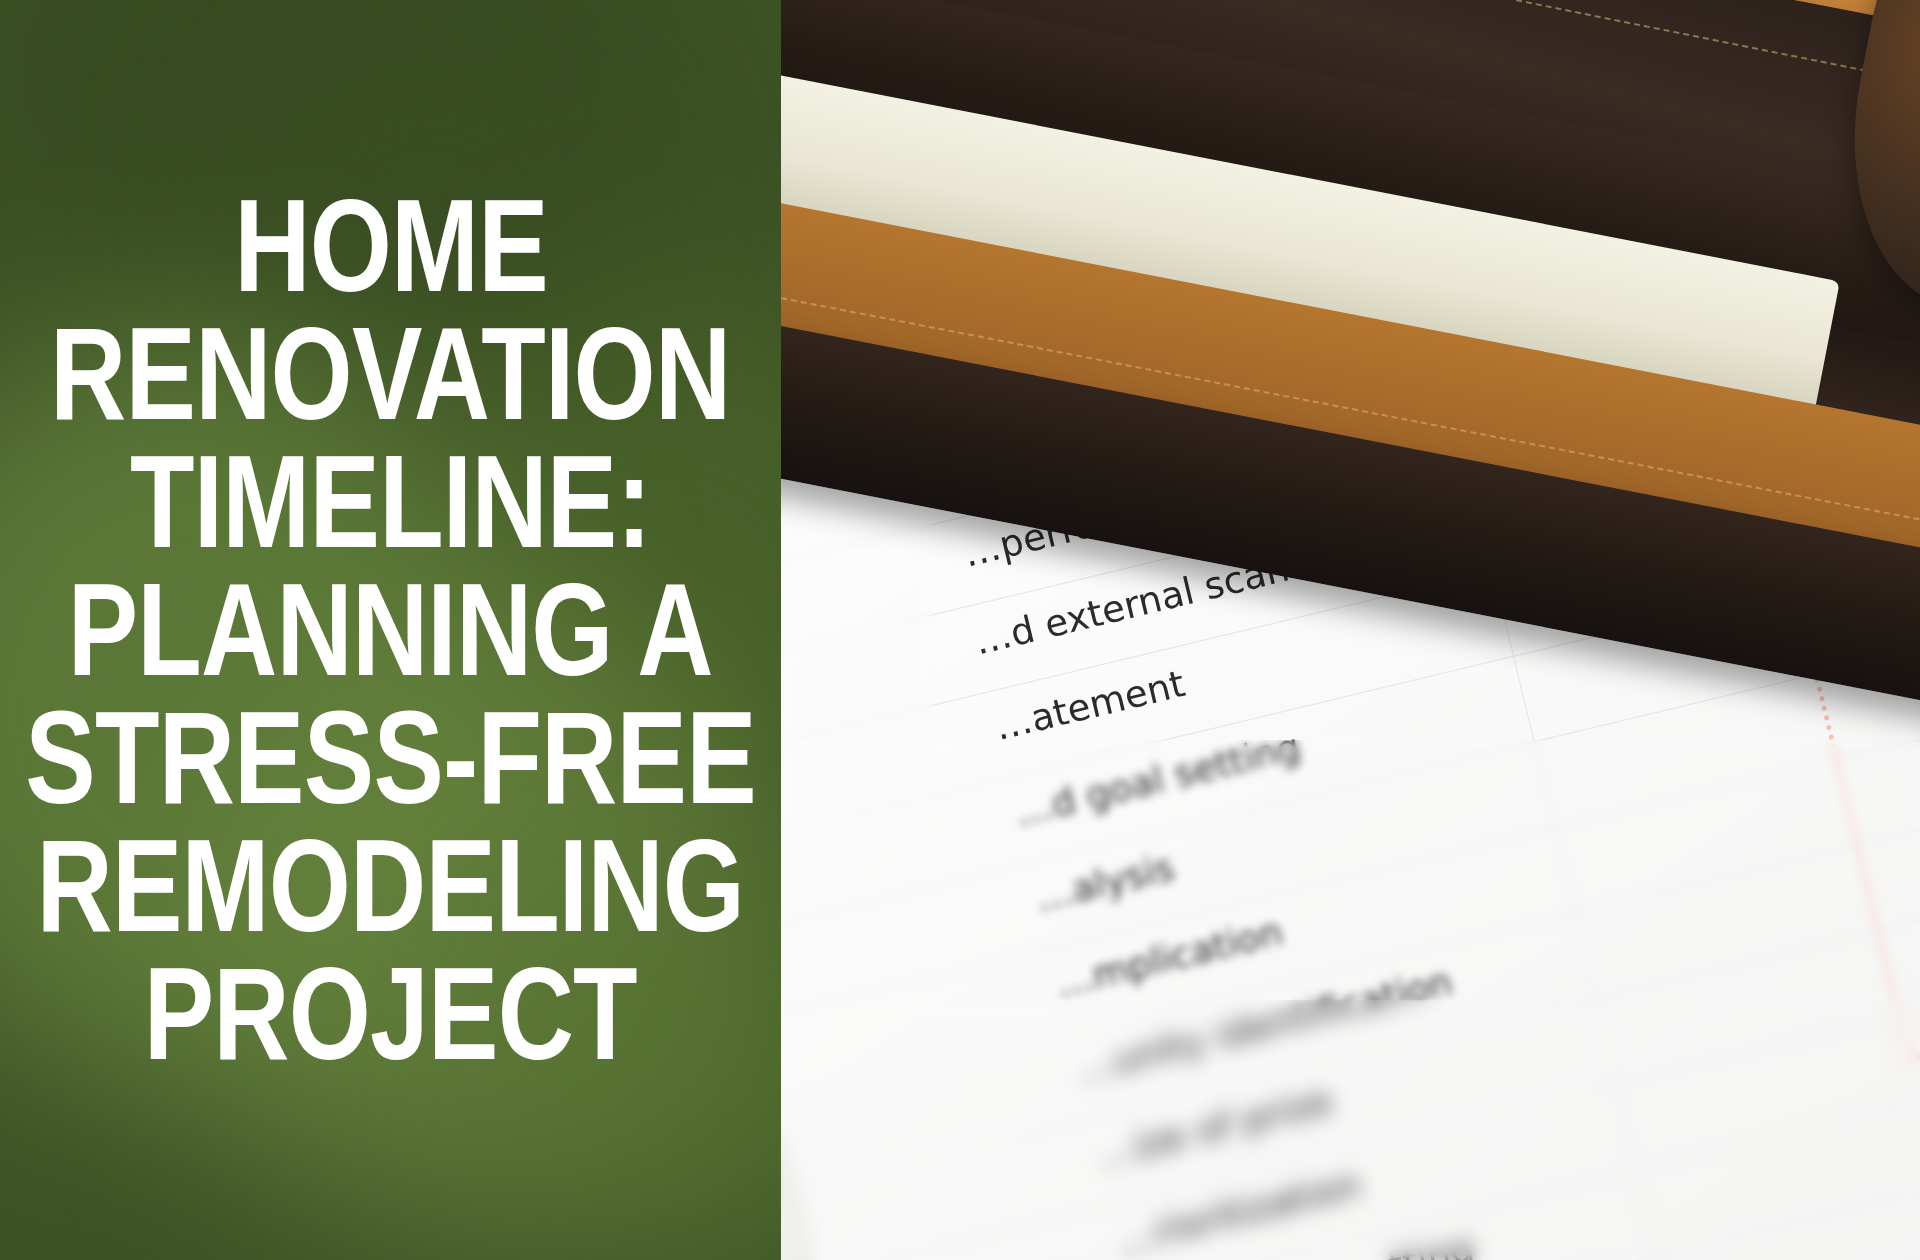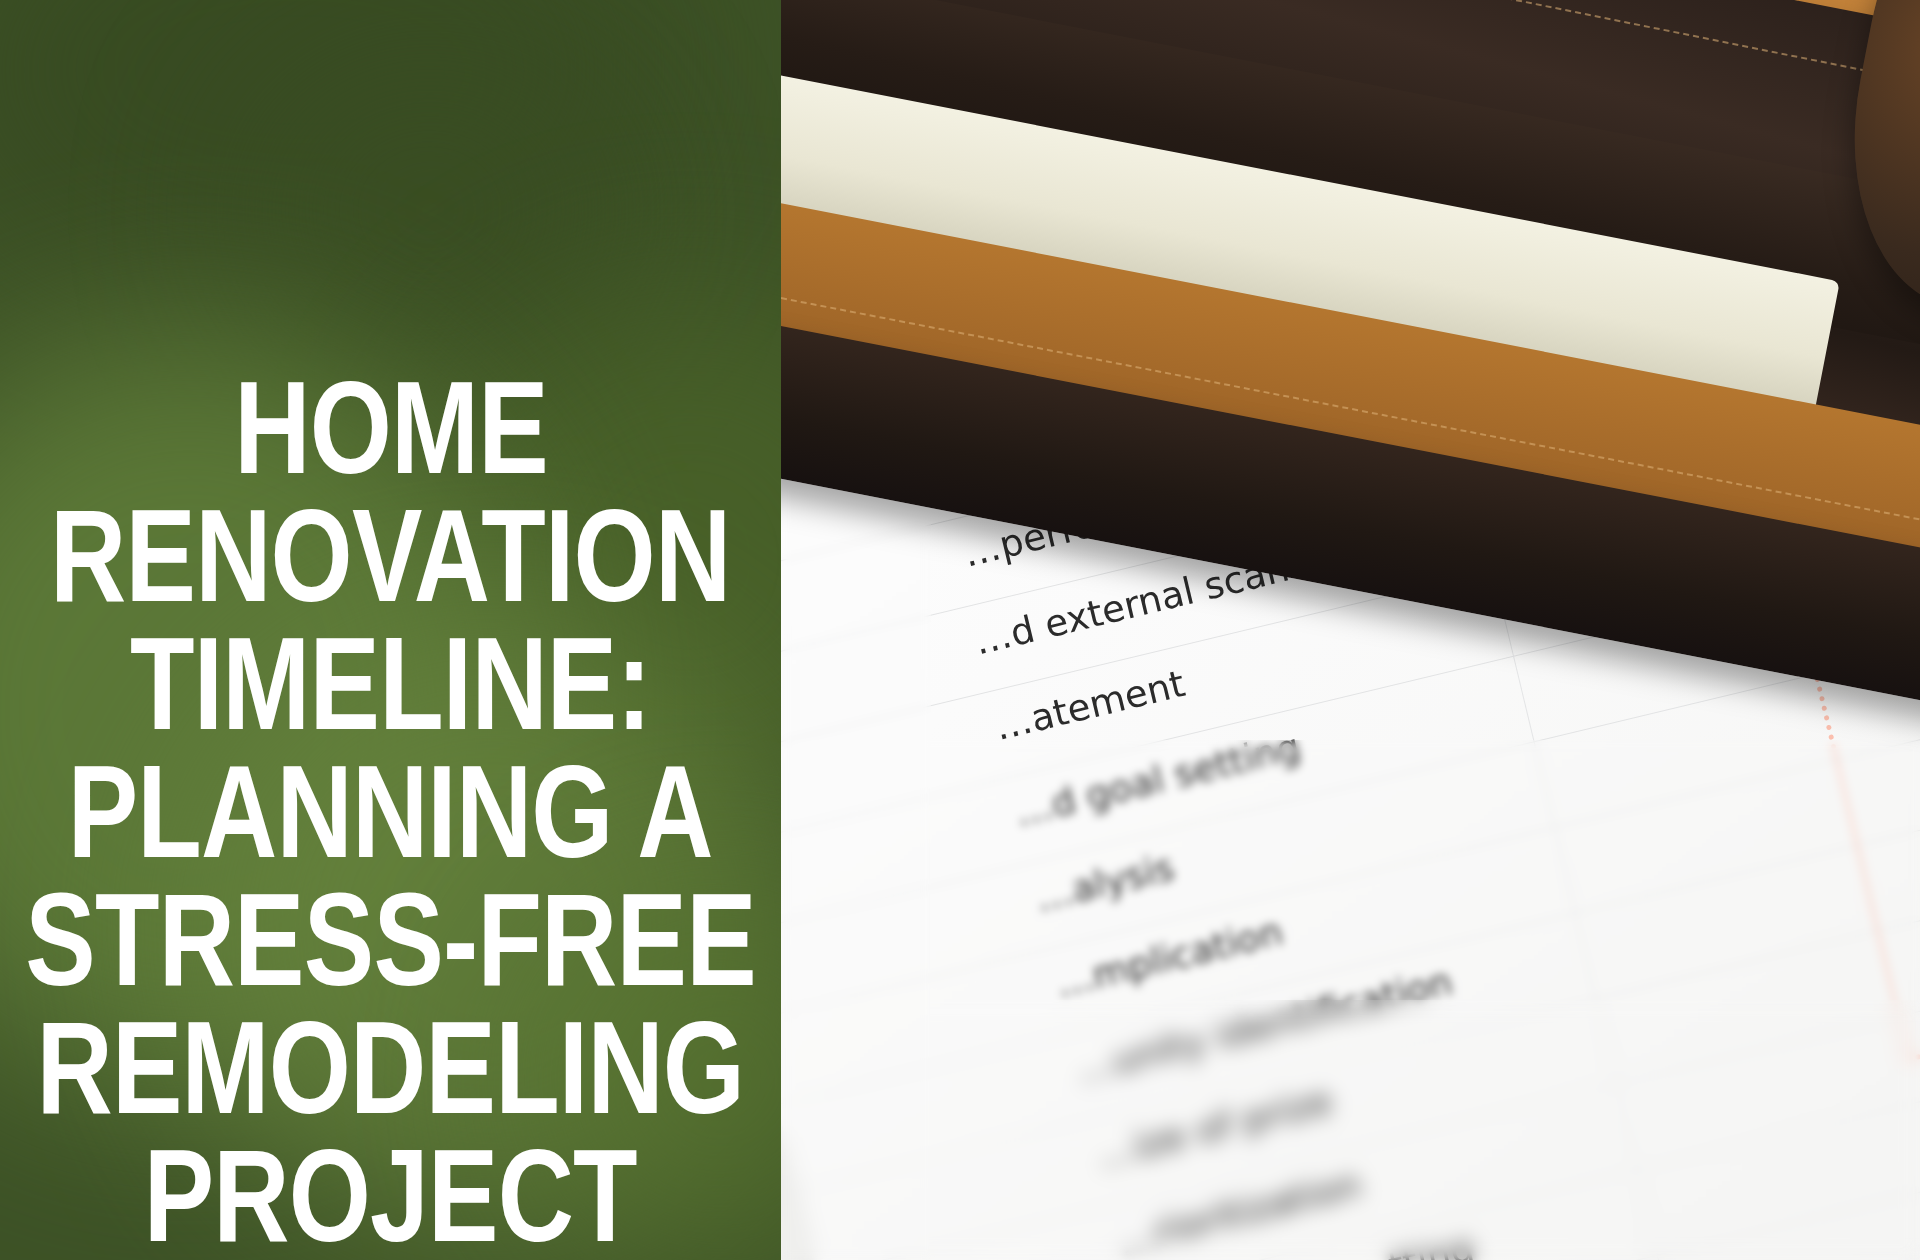--- a/index.html
+++ b/index.html
@@ -19,21 +19,21 @@
   #left-panel .blob{position:absolute;border-radius:50%;filter:blur(90px);}
   .b1{width:700px;height:760px;left:-160px;top:330px;background:#5d7a38;opacity:.95;}
   .b2{width:620px;height:620px;left:180px;top:620px;background:#66833d;opacity:.75;}
   .b3{width:520px;height:520px;left:430px;top:300px;background:#4a6329;opacity:.8;}
   .b4{width:760px;height:500px;left:-80px;top:-180px;background:#384b22;opacity:.95;}
   .b5{width:400px;height:400px;left:520px;top:880px;background:#56722f;opacity:.6;}
   .b6{width:360px;height:300px;left:250px;top:60px;background:#3a4e23;opacity:.9;}
 
   #title-wrap{
     position:absolute;left:0;top:0;width:781px;height:1260px;
-    display:flex;flex-direction:column;align-items:center;justify-content:flex-end;
+    display:flex;flex-direction:column;align-items:center;justify-content:center;
     z-index:5;
     padding:0 6px;box-sizing:border-box;
   }
   .tline{
     color:#ffffff;
     font-family:"Liberation Sans Narrow","Liberation Sans",sans-serif;
     font-weight:700;
     font-size:132px;
     line-height:0.97;
     letter-spacing:-1px;

